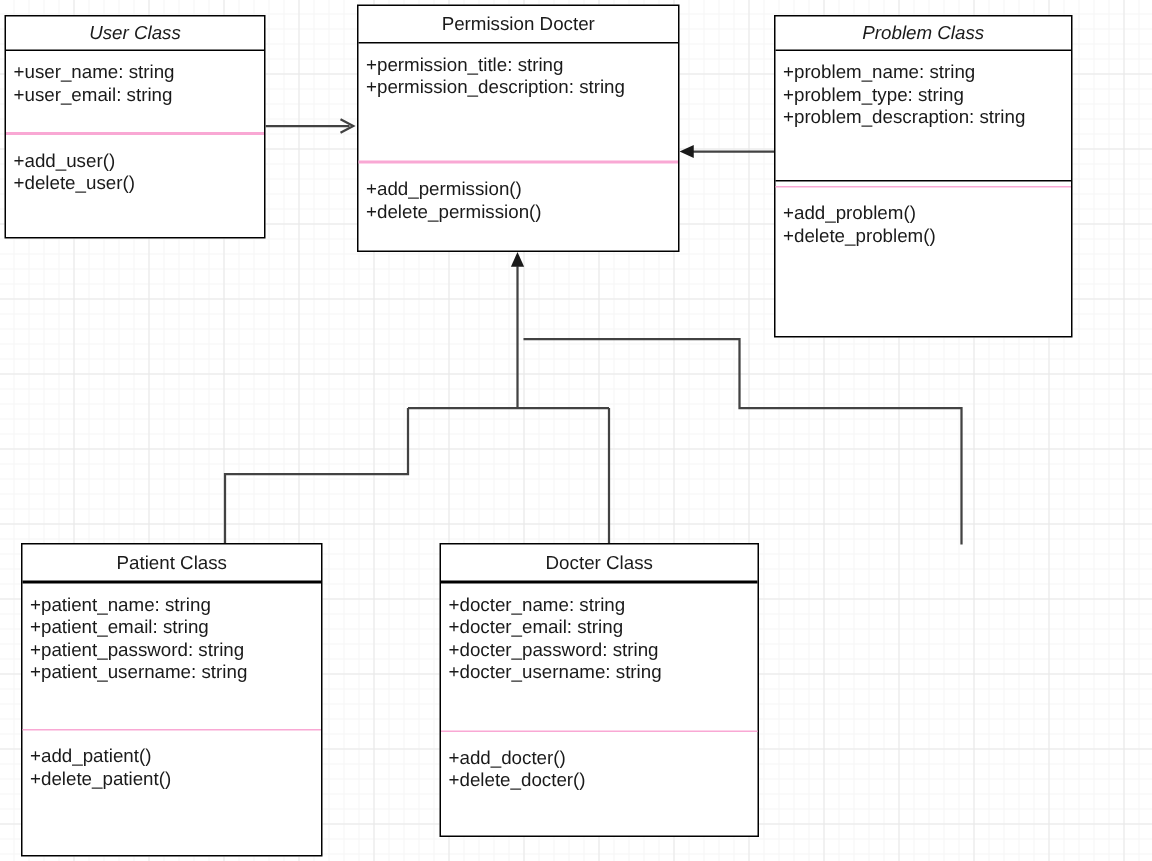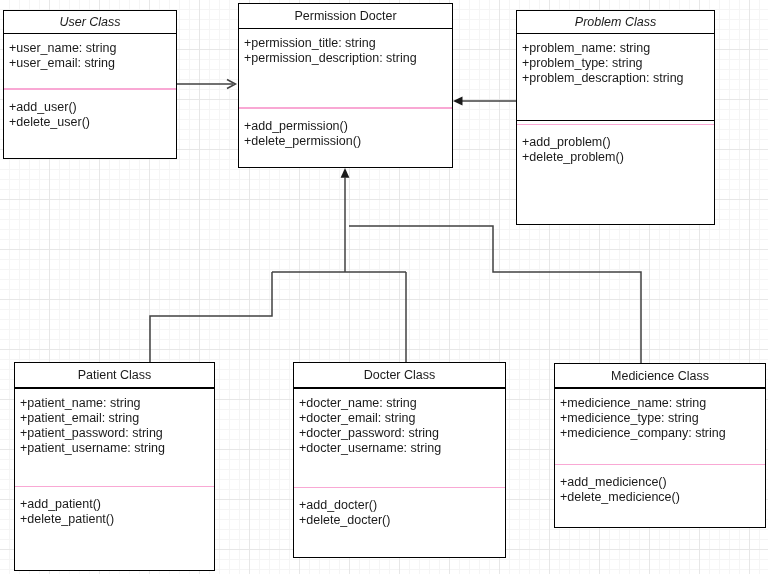--- a/index.html
+++ b/index.html
@@ -180,26 +180,14 @@
         <div class="member">+docter_email: string</div>
         <div class="member">+docter_password: string</div>
         <div class="member">+docter_username: string</div>
       </div>
     <div class="uml-methods thin">
         <div class="member">+add_docter()</div>
         <div class="member">+delete_docter()</div>
       </div>
   </div>
 
-  <div class="uml-class box-medicience">
-    <div class="uml-title thick">Medicience Class</div>
-    <div class="uml-attrs">
-        <div class="member">+medicience_name: string</div>
-        <div class="member">+medicience_type: string</div>
-        <div class="member">+medicience_company: string</div>
-      </div>
-    <div class="uml-methods thin">
-        <div class="member">+add_medicience()</div>
-        <div class="member">+delete_medicience()</div>
-      </div>
-  </div>
 
 </div>
 
 </body></html>

